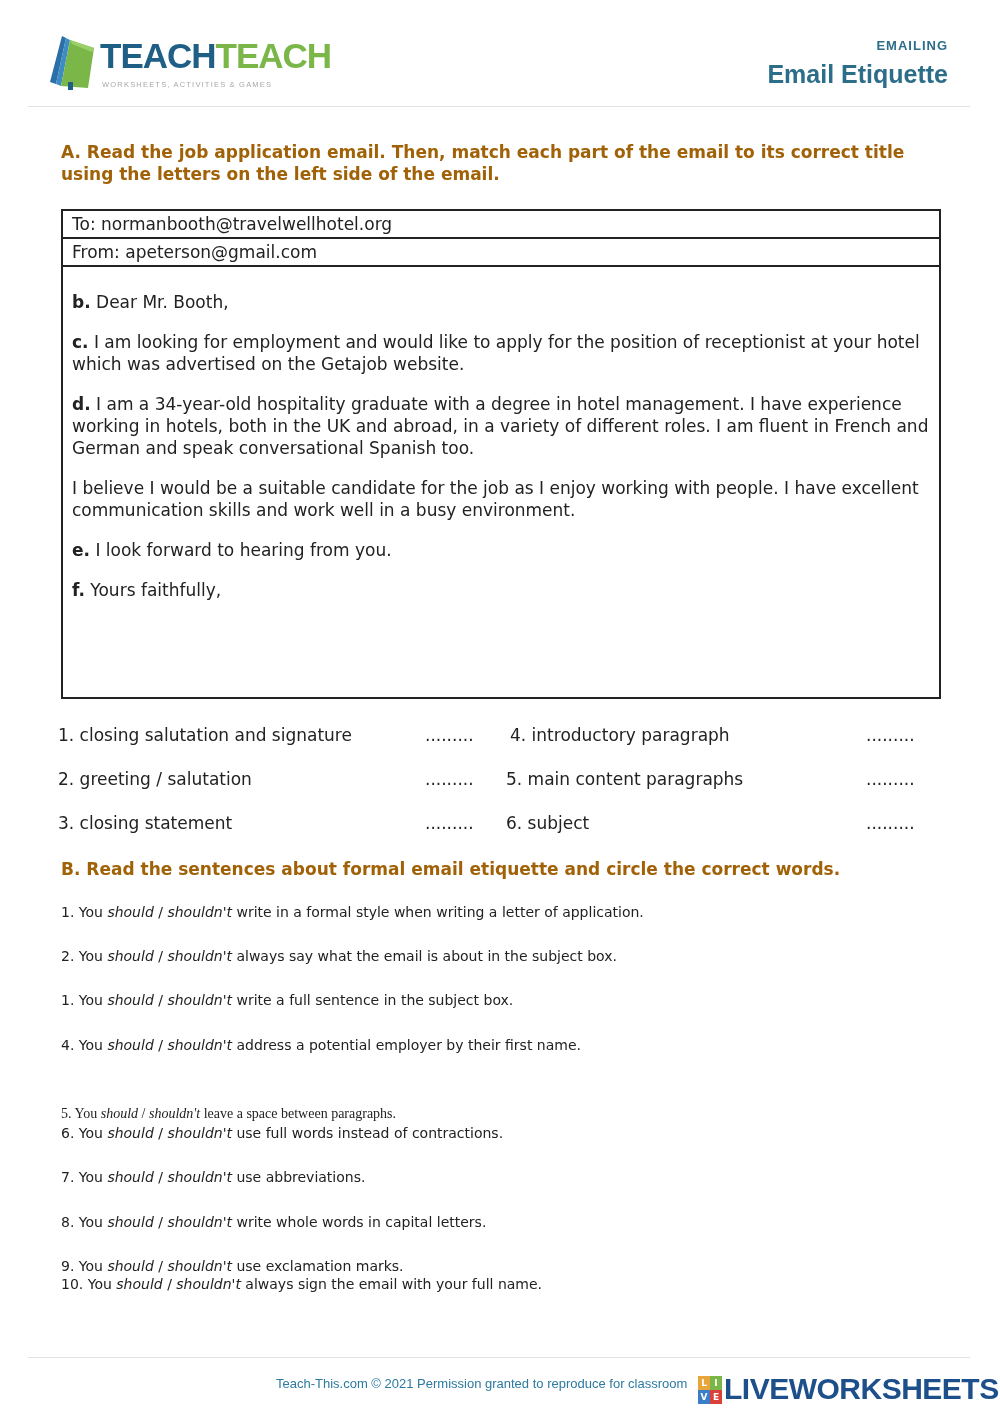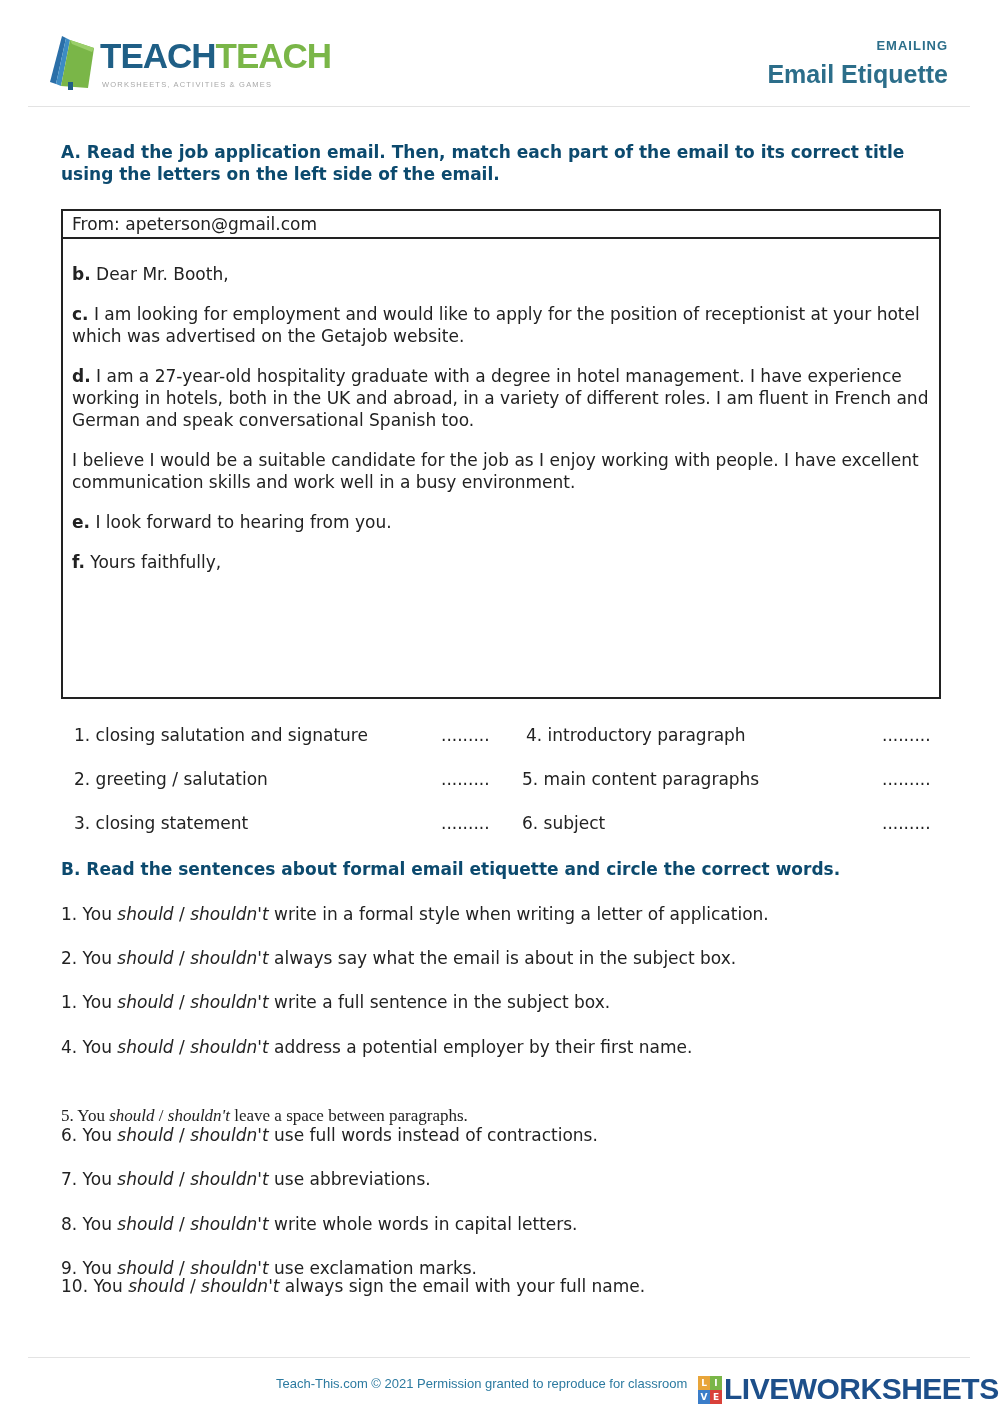--- a/index.html
+++ b/index.html
@@ -7,29 +7,29 @@
   .header { position:absolute; left:0; top:0; width:1000px; height:108px; }
   .logo { position:absolute; left:48px; top:32px; width:250px; height:62px; }
   .logo-book { position:absolute; left:0; top:2px; width:48px; height:56px; }
   .logo-text { position:absolute; left:52px; top:4px; font-family:"Liberation Sans", sans-serif; font-weight:bold; font-size:35px; letter-spacing:-1px; line-height:40px; }
   .logo-teach { color:#1f5f86; }
   .logo-this { color:#7ab648; }
   .logo-tag { position:absolute; left:54px; top:48px; font-family:"Liberation Sans", sans-serif; font-size:7.5px; color:#a8a8a8; letter-spacing:1.2px; }
   .cat { position:absolute; right:52px; top:38px; font-family:"Liberation Sans", sans-serif; font-size:13px; font-weight:bold; color:#2c6e8a; letter-spacing:1px; }
   .title { position:absolute; right:52px; top:60px; font-family:"Liberation Sans", sans-serif; font-size:25px; color:#2c6e8a; font-weight:bold; }
   .hr { position:absolute; left:28px; width:942px; height:1px; background:#e3e3e3; }
-  .instr { position:absolute; left:61px; width:880px; font-weight:bold; font-size:17px; line-height:22px; color:#0c4a6e; }
+  .instr { position:absolute; left:61px; width:880px; font-weight:bold; font-size:17px; line-height:22px; color:#a16207; }
   .email { position:absolute; left:61px; top:209px; width:876px; height:486px; border:2px solid #222; }
   .erow { height:26px; border-bottom:2px solid #222; padding-left:9px; font-size:17px; line-height:26px; }
   .ebody { padding:10px 9px 0 9px; font-size:17px; line-height:22px; }
   .ebody p { margin:0 0 18px 0; }
   .match { position:absolute; left:58px; width:880px; font-size:17px; }
   .mrow { position:relative; height:44px; }
   .mrow span { position:absolute; top:0; }
-  .sent { position:absolute; left:61px; font-size:17px; }
+  .sent { position:absolute; left:61px; font-size:14px; }
   .footer-text { position:absolute; left:276px; top:1376px; font-family:"Liberation Sans", sans-serif; font-size:13px; color:#2c7aa0; }
   .lw { position:absolute; left:698px; top:1372px; height:34px; }
   .lw-grid { position:absolute; left:0; top:4px; width:24px; height:28px; display:grid; grid-template-columns:12px 12px; grid-template-rows:14px 14px; }
   .lw-grid div { font-size:9px; color:#fff; font-weight:bold; text-align:center; line-height:14px; }
   .lw-text { position:absolute; left:26px; top:0; font-family:"Liberation Sans", sans-serif; font-weight:bold; font-size:30px; color:#1d4f8a; white-space:nowrap; letter-spacing:-0.5px; }
 </style>
 </head>
 <body>
 
 <div class="header">
@@ -45,32 +45,33 @@
     <div class="logo-tag">WORKSHEETS, ACTIVITIES &amp; GAMES</div>
   </div>
   <div class="cat">EMAILING</div>
   <div class="title">Email Etiquette</div>
 </div>
 <div class="hr" style="top:106px;"></div>
 
 <div class="instr" style="top:141px;">A. Read the job application email. Then, match each part of the email to its correct title using the letters on the left side of the email.</div>
 
 <div class="email">
+  <div class="erow">To: normanbooth@travelwellhotel.org</div>
   <div class="erow">From: apeterson@gmail.com</div>
   <div class="ebody">
     <p style="margin-top:14px;"><b>b.</b> <span>Dear Mr. Booth,</span></p>
     <p><b>c.</b> <span>I am looking for employment and would like to apply for the position of receptionist at your hotel which was advertised on the Getajob website.</span></p>
-    <p><b>d.</b> <span>I am a 27-year-old hospitality graduate with a degree in hotel management. I have experience working in hotels, both in the UK and abroad, in a variety of different roles. I am fluent in French and German and speak conversational Spanish too.</span></p>
+    <p><b>d.</b> <span>I am a 34-year-old hospitality graduate with a degree in hotel management. I have experience working in hotels, both in the UK and abroad, in a variety of different roles. I am fluent in French and German and speak conversational Spanish too.</span></p>
     <p><span>I believe I would be a suitable candidate for the job as I enjoy working with people. I have excellent communication skills and work well in a busy environment.</span></p>
     <p><b>e.</b> <span>I look forward to hearing from you.</span></p>
     <p><b>f.</b> <span>Yours faithfully,</span></p>
   </div>
 </div>
 
-<div class="match" style="top:725px;margin-left:16px;">
+<div class="match" style="top:725px;">
   <div class="mrow">
     <span style="left:0;">1. closing salutation and signature</span>
     <span style="left:367px;">.........</span>
     <span style="left:452px;">4. introductory paragraph</span>
     <span style="left:808px;">.........</span>
   </div>
   <div class="mrow">
     <span style="left:0;">2. greeting / salutation</span>
     <span style="left:367px;">.........</span>
     <span style="left:448px;">5. main content paragraphs</span>

